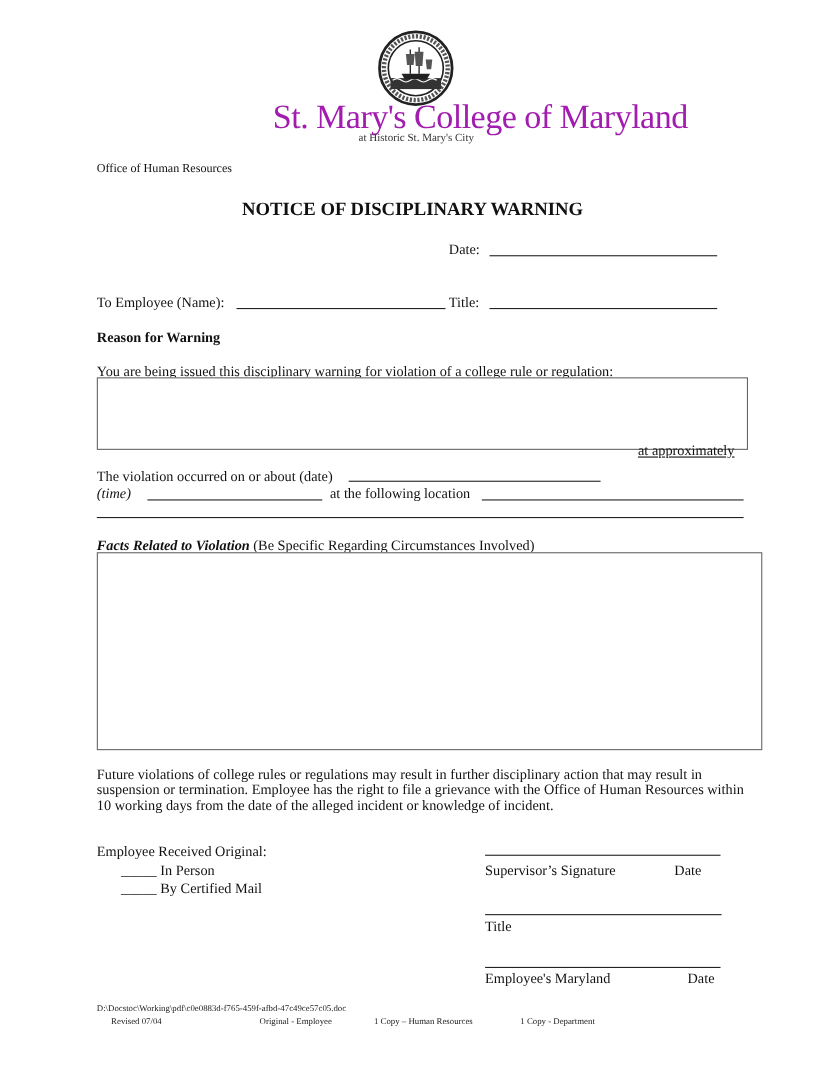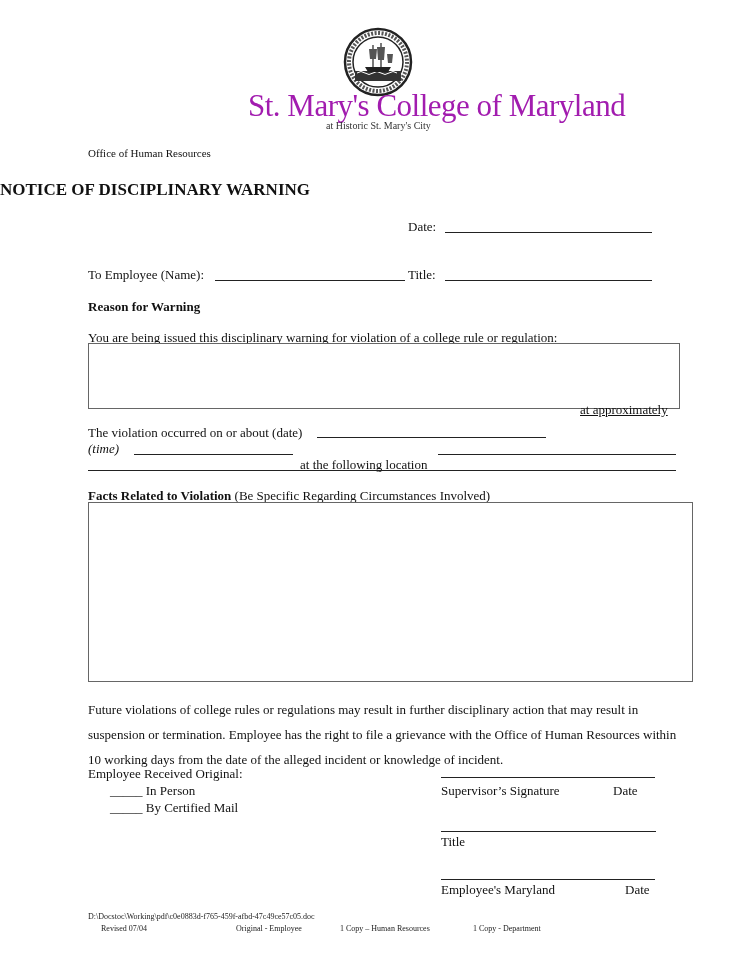--- a/index.html
+++ b/index.html
@@ -8,24 +8,24 @@
   .abs { position: absolute; white-space: nowrap; }
   .t13 { font-size: 13px; }
   .t12 { font-size: 11px; }
   .t9 { font-size: 8px; color: #222; }
   .line { position: absolute; border-bottom: 1px solid #222; height: 0; }
   .box { position: absolute; border: 1.5px solid #666; background: #fff; }
   .seal { position: absolute; left: 343px; top: 27px; width: 70px; height: 70px; }
   .logo-main { position: absolute; left: 248px; top: 88px; font-size: 31px; letter-spacing: -0.5px;
                font-family: "Liberation Serif", serif; color: #a21caf; text-align: right; }
   .logo-sub { position: absolute; left: 326px; top: 120px; font-size: 10px; color: #333; }
-  .title { position: absolute; left: 0; width: 750px; text-align: left; top: 180px;
+  .title { position: absolute; left: 0; width: 750px; text-align: center; top: 180px;
            font-size: 17px; font-weight: bold; }
-  b { font-weight: bold; }
-  .para { position: absolute; left: 88px; top: 697px; width: 600px; font-size: 13px; line-height: 25px; }
+  b { font-weight: bold; font-style: italic; }
+  .para { position: absolute; left: 88px; top: 697px; width: 600px; font-size: 13px; line-height: 14px; }
 </style>
 </head>
 <body>
 
 <div class="seal">
   <svg width="70" height="70" viewBox="0 0 70 70">
     <circle cx="35" cy="35" r="33" fill="#fff" stroke="#222" stroke-width="2.5"></circle>
     <circle cx="35" cy="35" r="25" fill="#fff" stroke="#222" stroke-width="1.5"></circle>
     <circle cx="35" cy="35" r="29" fill="none" stroke="#555" stroke-width="4" stroke-dasharray="2 1.5"></circle>
     <rect x="12" y="44" width="46" height="10" fill="#333"></rect>
@@ -55,21 +55,21 @@
 
 <div class="abs t13" style="left:88px; top:299px; font-weight:bold;">Reason for Warning</div>
 <div class="abs t13" style="left:88px; top:330px;">You are being issued this disciplinary warning for violation of a college rule or regulation:</div>
 <div class="box" style="left:88px; top:343px; width:590px; height:64px;"></div>
 
 <div class="abs t13" style="left:88px; top:425px;">The violation occurred on or about (date)</div>
 <div class="line" style="left:317px; top:437px; width:229px;"></div>
 <div class="abs t13" style="left:580px; top:402px;text-decoration:underline;">at approximately</div>
 <div class="abs t13" style="left:88px; top:441px;font-style:italic;">(time)</div>
 <div class="line" style="left:134px; top:454px; width:159px;"></div>
-<div class="abs t13" style="left:300px; top:441px;margin-top:16px;">at the following location</div>
+<div class="abs t13" style="left:300px; top:441px;">at the following location</div>
 <div class="line" style="left:438px; top:454px; width:238px;"></div>
 <div class="line" style="left:88px; top:470px; width:588px;"></div>
 
 <div class="abs t13" style="left:88px; top:488px;">
   <b>Facts Related to Violation</b>
   <span>(Be Specific Regarding Circumstances Involved)</span>
 </div>
 <div class="box" style="left:88px; top:502px; width:603px; height:178px;"></div>
 
 <div class="para">Future violations of college rules or regulations may result in further disciplinary action that may result in suspension or termination.  Employee has the right to file a grievance with the Office of Human Resources within 10 working days from the date of the alleged incident or knowledge of incident.</div>

